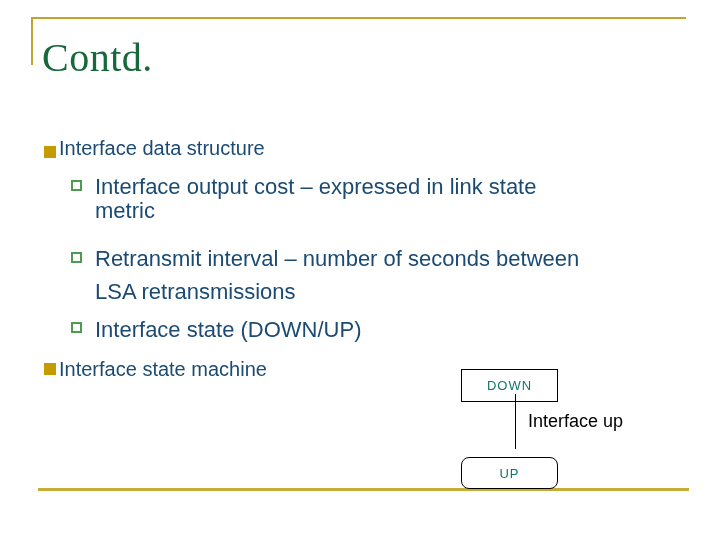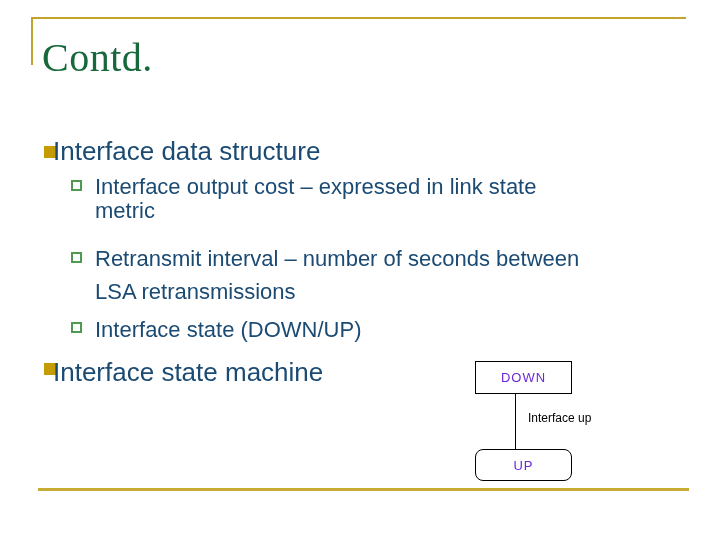--- a/index.html
+++ b/index.html
@@ -36,21 +36,21 @@
     color: #17683B;
   }
 
   
   .txt {
     position: absolute;
     color: #1B4A73;
     white-space: nowrap;
     line-height: 1.15;
   }
-  .lvl1 { font-size: 26px; left: 53px; }
+  .lvl1 { font-size: 20px; left: 59px; }
   .lvl2 { font-size: 22px; left: 95px; text-align: right; }
 
   
   .b1 {
     position: absolute;
     left: 44px;
     width: 12px;
     height: 12px;
     background: #C49B00;
   }
@@ -59,47 +59,48 @@
     left: 71px;
     width: 7px;
     height: 7px;
     background: #ffffff;
     border: 2px solid #4E9A50;
   }
 
   
   .state-box {
     position: absolute;
-    left: 475px;
+    left: 461px;
     width: 97px;
     border: 1px solid #000000;
     background: #ffffff;
-    color: #6d28d9;
+    color: #0f766e;
     font-size: 13px;
     letter-spacing: 1px;
     display: flex;
     align-items: center;
     justify-content: center;
     box-sizing: border-box;
+    margin-top: 8px;
   }
   .box-down { top: 361px; height: 33px; }
   .box-up   { top: 449px; height: 32px; border-radius: 8px; }
   .edge {
     position: absolute;
     left: 515px;
     top: 394px;
     width: 1px;
     height: 55px;
     background: #000000;
   }
   .edge-label {
     position: absolute;
     left: 528px;
     top: 411px;
-    font-size: 12px;
+    font-size: 18px;
     color: #000000;
     white-space: nowrap;
   }
 </style>
 </head>
 <body>
 
 <div class="slide">
 
   <div class="rule rule-top"></div>

